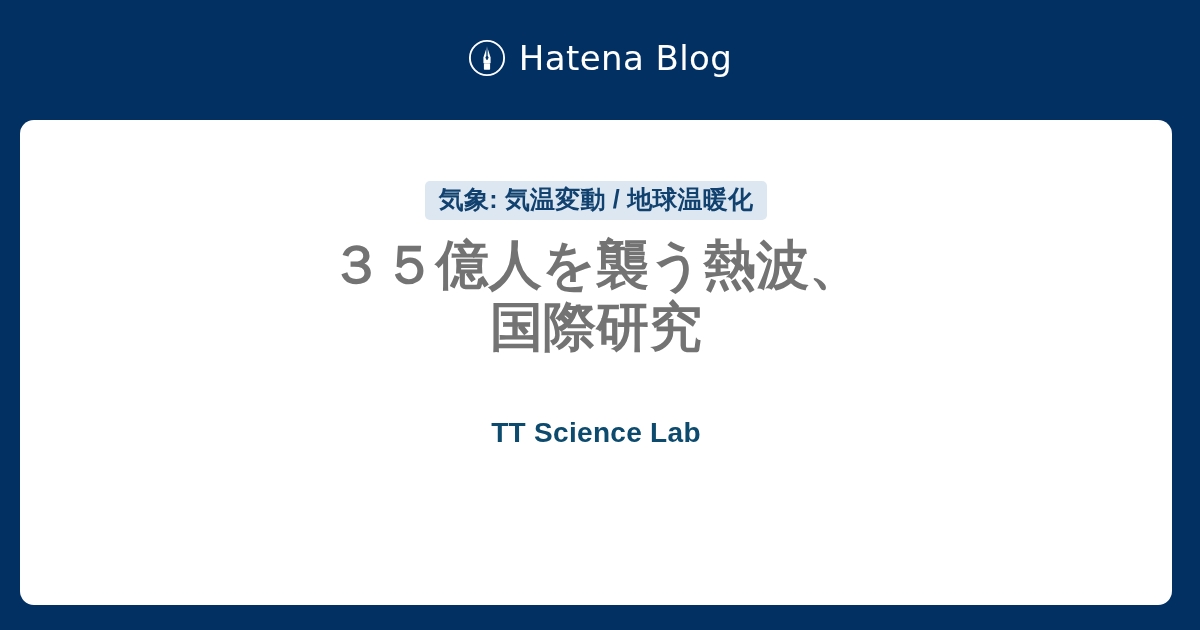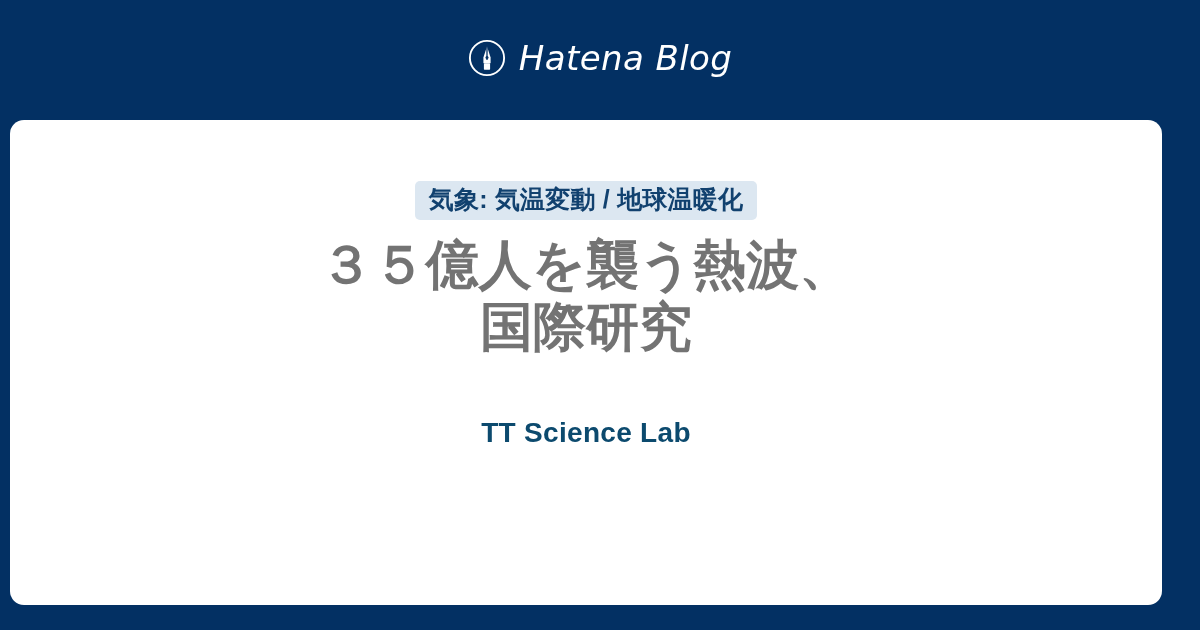--- a/index.html
+++ b/index.html
@@ -31,21 +31,20 @@
     display: flex;
     align-items: center;
     justify-content: center;
   }
 
   .brand {
     display: flex;
     align-items: center;
     gap: 13px;
     margin-top: -4px;
-    font-style: italic;
   }
 
   .brand-mark {
     width: 38px;
     height: 38px;
     flex: 0 0 38px;
     display: block;
   }
 
   .brand-name {
@@ -54,21 +53,21 @@
     line-height: 38px;
     font-weight: 400;
     letter-spacing: 0.4px;
     white-space: nowrap;
     font-family: "DejaVu Sans", "Liberation Sans", sans-serif;
   }
 
   
   .entry-card {
     position: absolute;
-    left: 10px;
+    left: 20px;
     top: 120px;
     width: 1152px;
     height: 485px;
     background: #ffffff;
     border-radius: 14px;
     box-sizing: border-box;
     display: flex;
     flex-direction: column;
     align-items: center;
     justify-content: flex-start;

